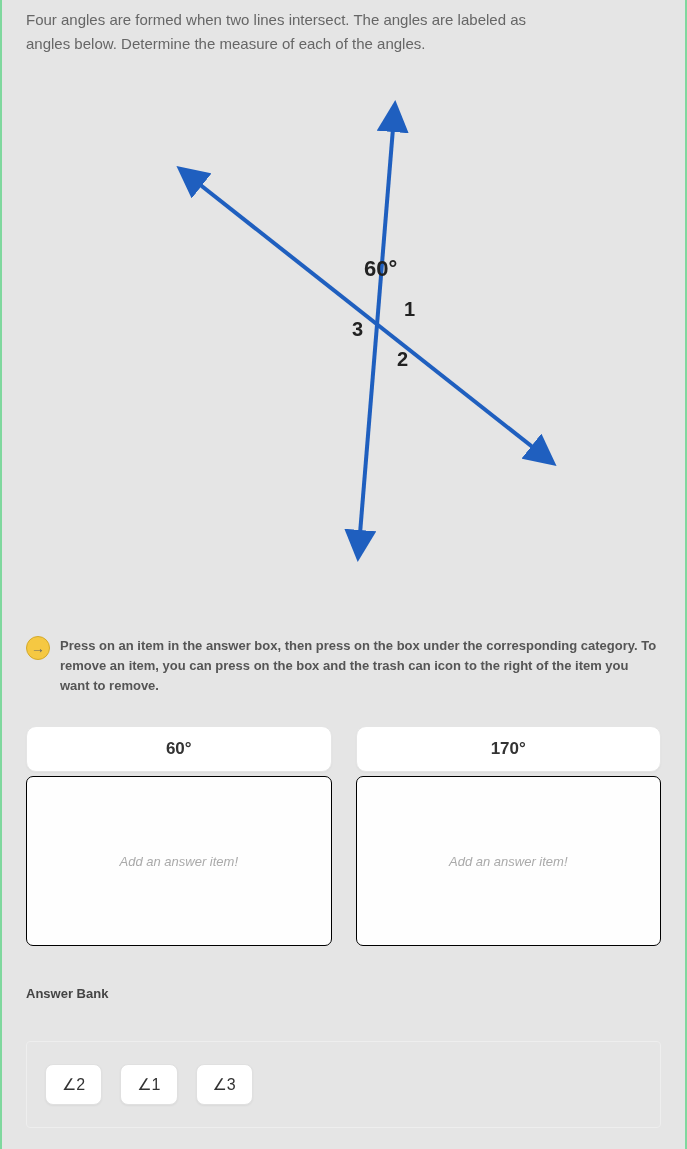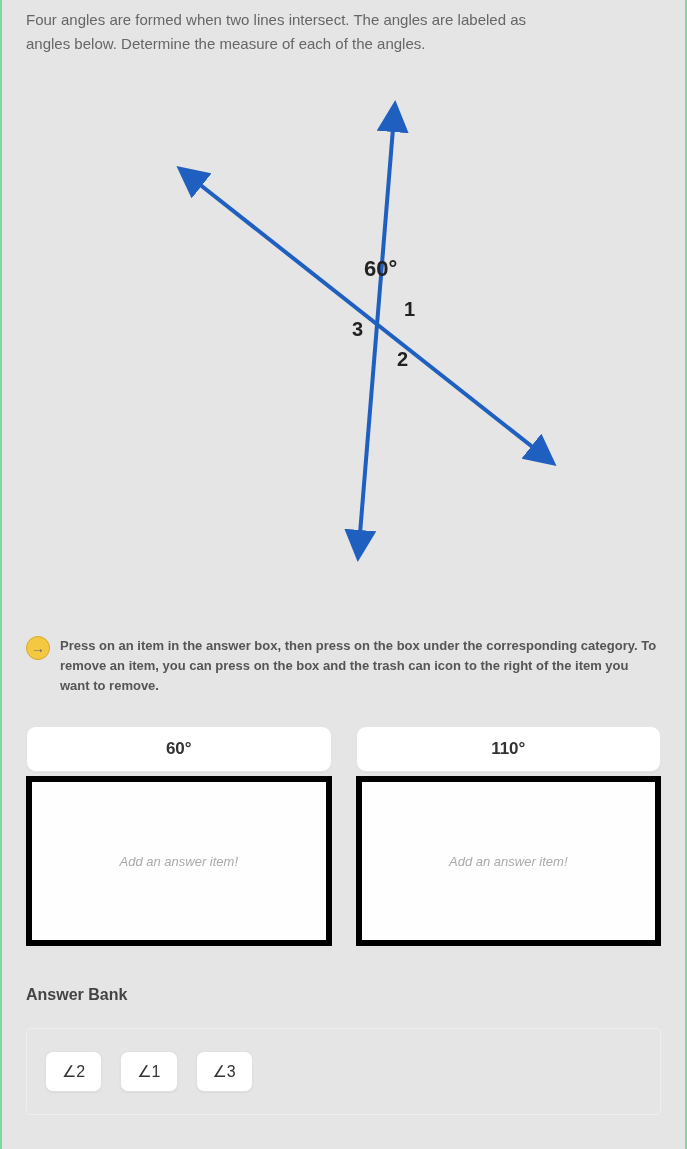--- a/index.html
+++ b/index.html
@@ -68,38 +68,38 @@
   border-radius: 10px;
   padding: 12px;
   text-align: center;
   font-weight: 700;
   font-size: 17px;
   color: #333;
   margin-bottom: 4px;
   box-shadow: 0 1px 2px rgba(0,0,0,0.04);
 }
 .drop-area {
-  border: 6px solid #000000;
-  border-radius: 0;
+  border: 1px solid #000000;
+  border-radius: 7px;
   min-height: 170px;
   display: flex;
   align-items: center;
   justify-content: center;
   background: #fefefe;
 }
 .drop-placeholder {
   color: #aaa;
   font-style: italic;
   font-size: 13px;
 }
 .answer-bank-label {
-  font-size: 16px;
+  font-size: 13px;
   font-weight: 700;
   color: #444;
-  margin-bottom: 24px;
+  margin-bottom: 40px;
 }
 .answer-bank-items {
   display: flex;
   gap: 18px;
   border: 1px solid #eee;
   border-radius: 4px;
   padding: 22px 18px;
 }
 .bank-item {
   background: #fff;
@@ -148,21 +148,21 @@
   </div>
 
   <div class="drop-zones">
     <div class="drop-col">
       <div class="drop-header">60°</div>
       <div class="drop-area">
         <span class="drop-placeholder">Add an answer item!</span>
       </div>
     </div>
     <div class="drop-col">
-      <div class="drop-header">110°</div>
+      <div class="drop-header">170°</div>
       <div class="drop-area">
         <span class="drop-placeholder">Add an answer item!</span>
       </div>
     </div>
   </div>
 
   <div class="answer-bank-label">Answer Bank</div>
   <div class="answer-bank-items">
     <div class="bank-item">∠2</div>
     <div class="bank-item">∠1</div>

